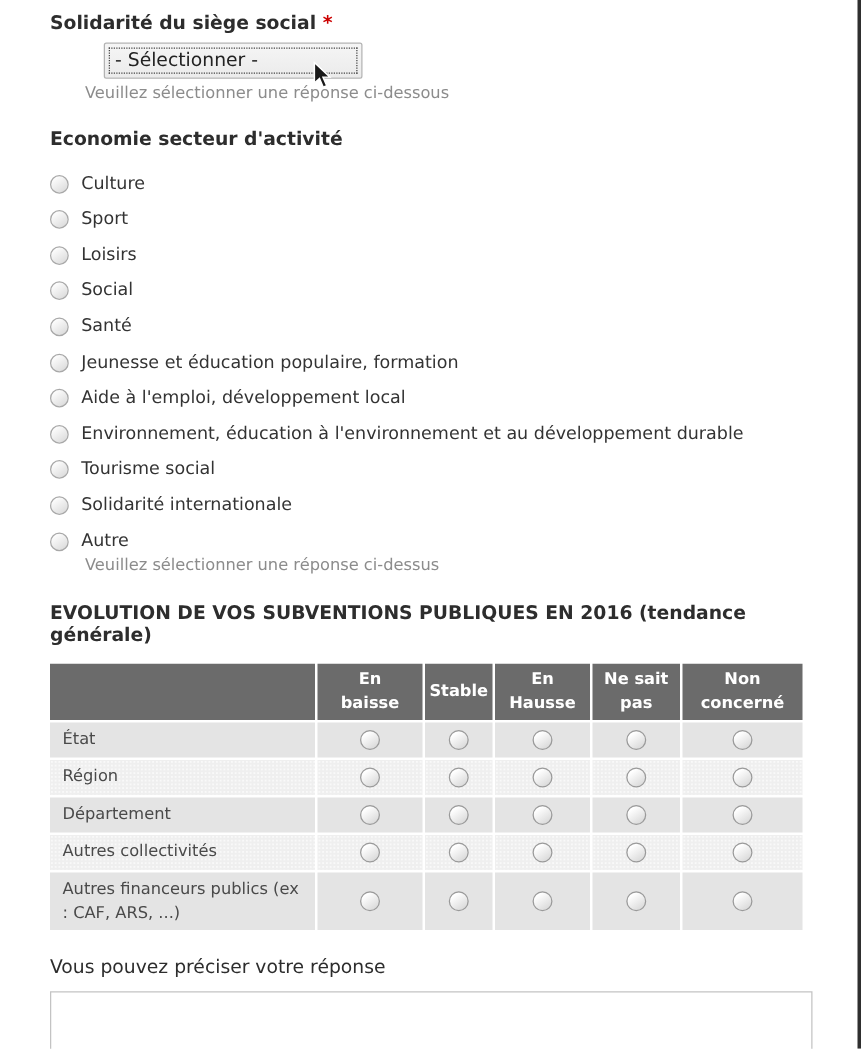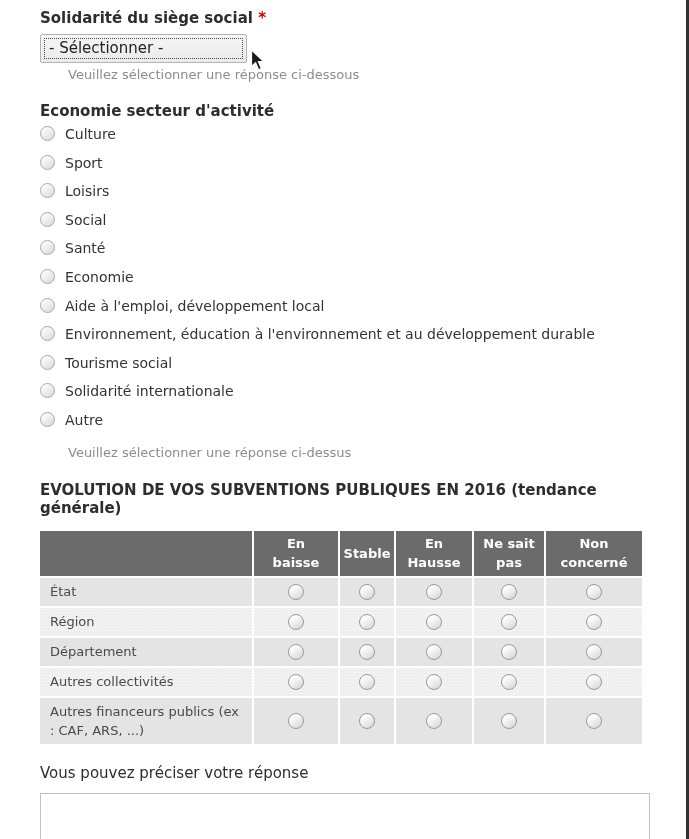--- a/index.html
+++ b/index.html
@@ -27,20 +27,21 @@
     width: 207px;
     height: 29px;
     border: 1px solid #b2b2b2;
     border-radius: 2px;
     background: linear-gradient(#f5f5f5, #ebebeb);
     font-size: 15px;
     color: #222;
     line-height: 27px;
     padding-left: 8px;
     cursor: default;
+    margin-left: 43px;
   }
   .select-box::after {
     content: "";
     position: absolute;
     left: 3px; top: 3px; right: 3px; bottom: 3px;
     border: 1px dotted #444;
     pointer-events: none;
   }
 
   .helper {
@@ -49,21 +50,21 @@
     color: #8c8c8c;
     line-height: 14px;
     margin-left: 28px;
   }
 
   .section-gap { margin-top: 21px; }
 
   .radio-list { margin-top: 7px; }
   .radio-item {
     display: flex;
-    align-items: flex-start;
+    align-items: flex-end;
     height: 28.6px;
   }
   .radio-circle {
     width: 15px; height: 15px;
     border-radius: 50%;
     border: 1px solid #a8a8a8;
     background: linear-gradient(145deg, #fdfdfd 15%, #d9d9d9 95%);
     flex: 0 0 auto;
   }
   .radio-item .lbl {
@@ -173,21 +174,21 @@
     <div class="radio-item">
         <span class="radio-circle"></span>
         <span class="lbl">Social</span>
       </div>
     <div class="radio-item">
         <span class="radio-circle"></span>
         <span class="lbl">Santé</span>
       </div>
     <div class="radio-item">
         <span class="radio-circle"></span>
-        <span class="lbl">Economie</span>
+        <span class="lbl">Jeunesse et éducation populaire, formation</span>
       </div>
     <div class="radio-item">
         <span class="radio-circle"></span>
         <span class="lbl">Aide à l'emploi, développement local</span>
       </div>
     <div class="radio-item">
         <span class="radio-circle"></span>
         <span class="lbl">Environnement, éducation à l'environnement et au développement durable</span>
       </div>
     <div class="radio-item">

